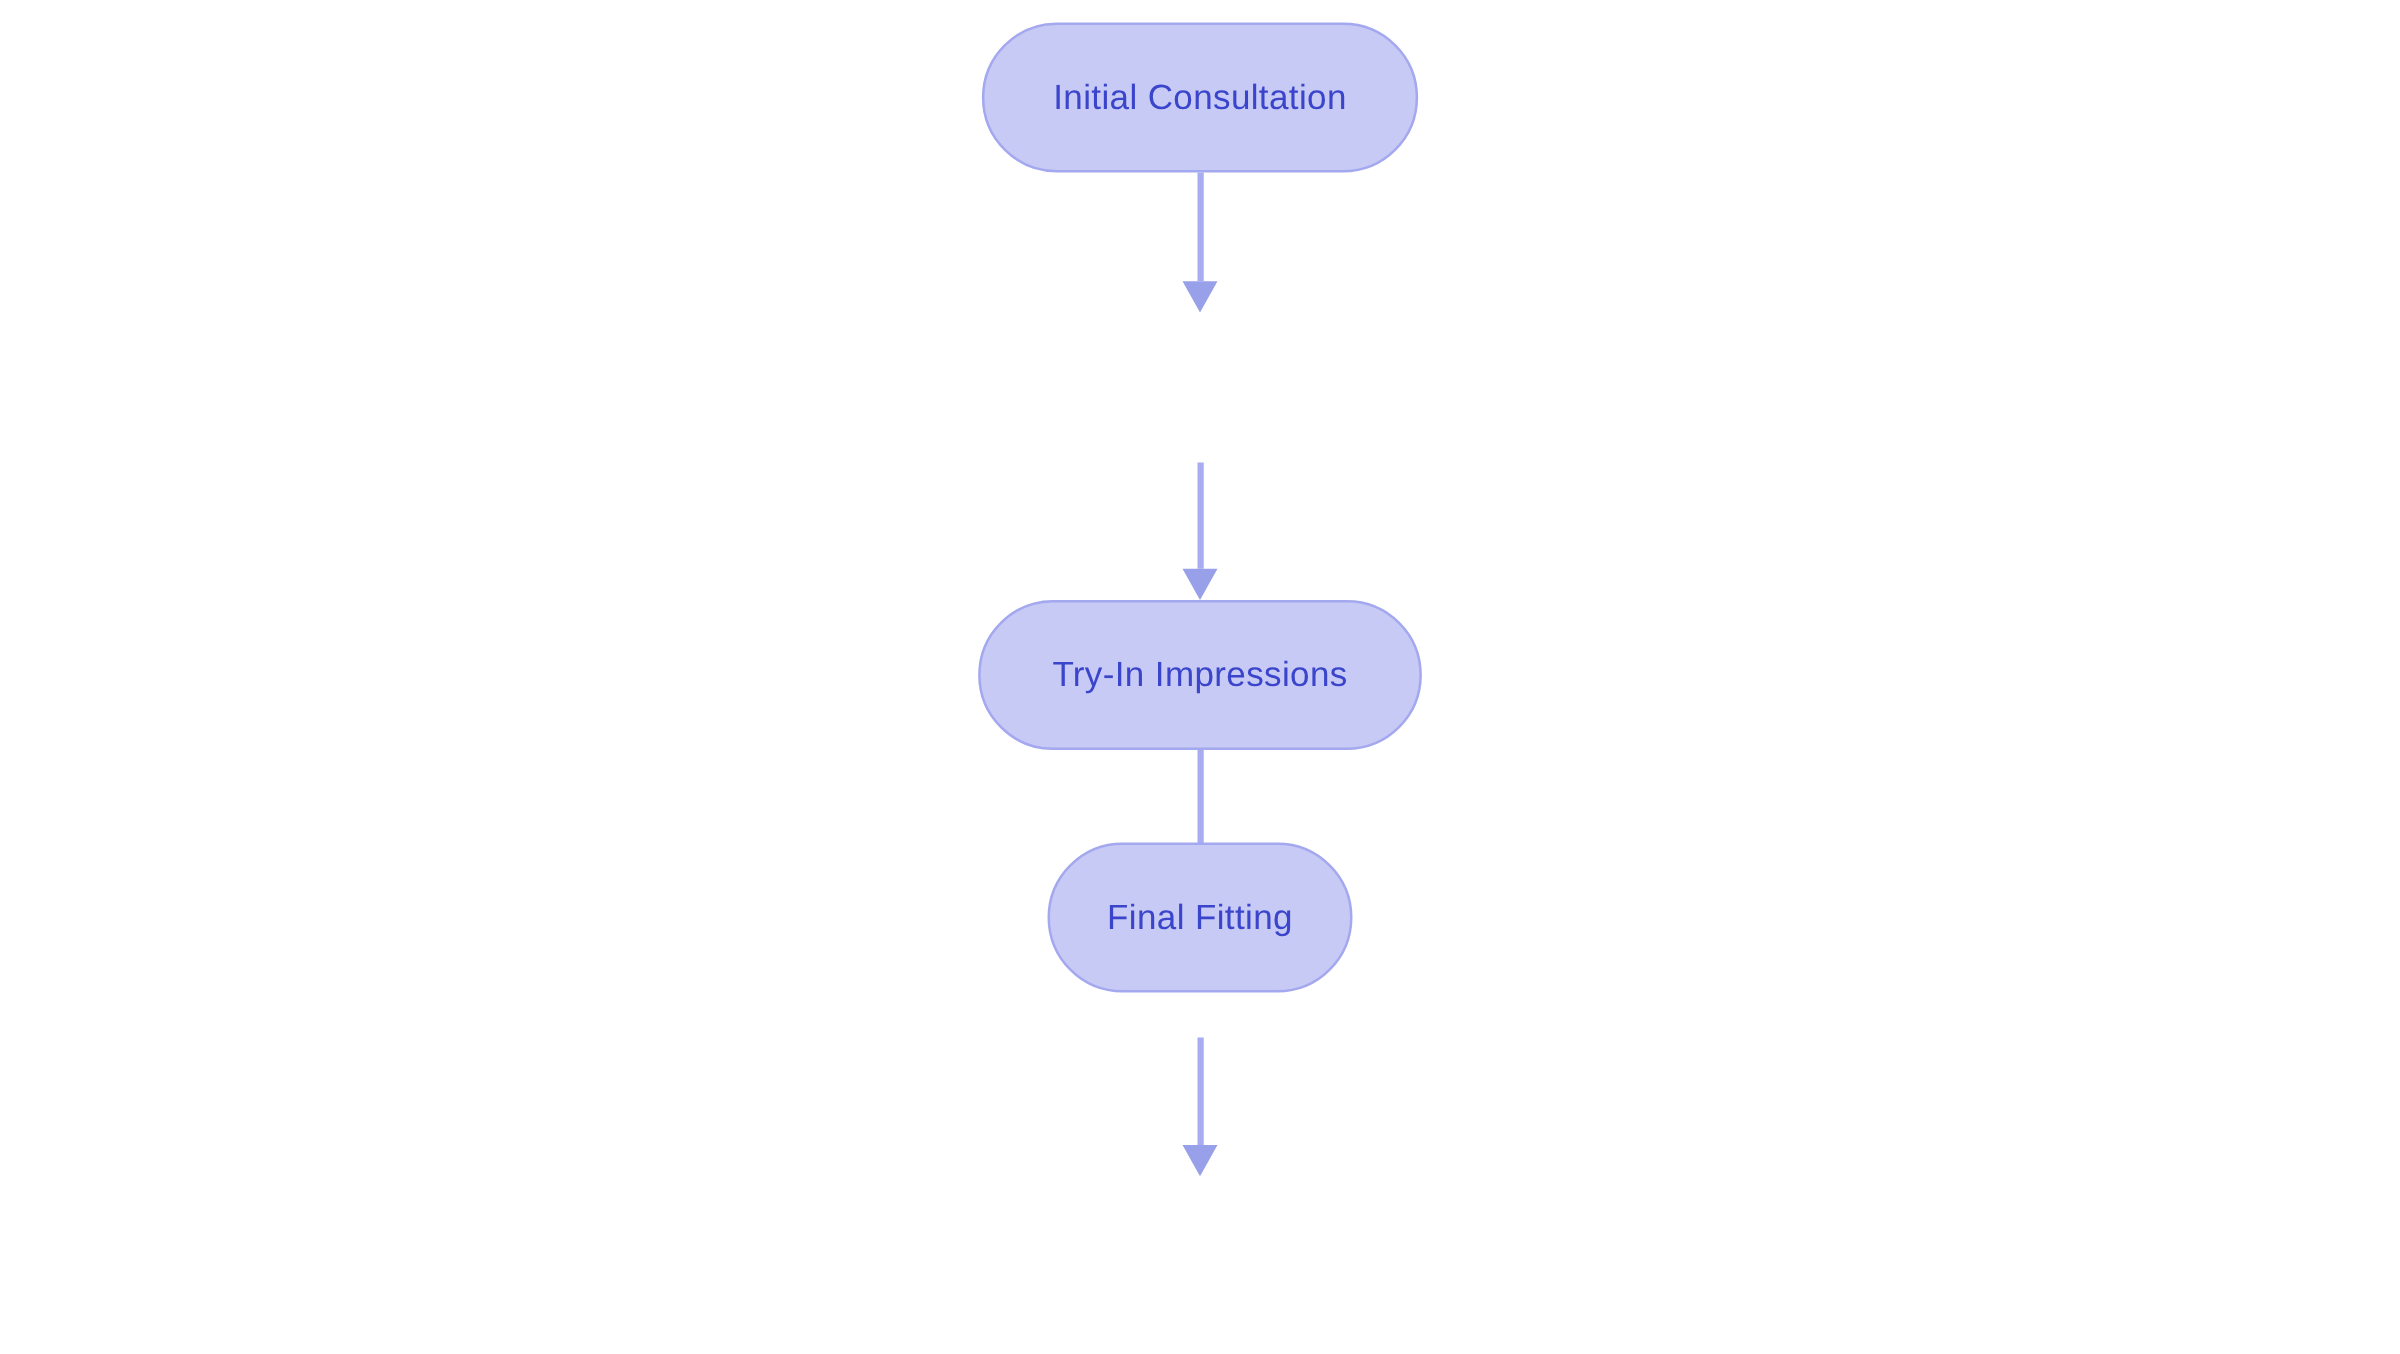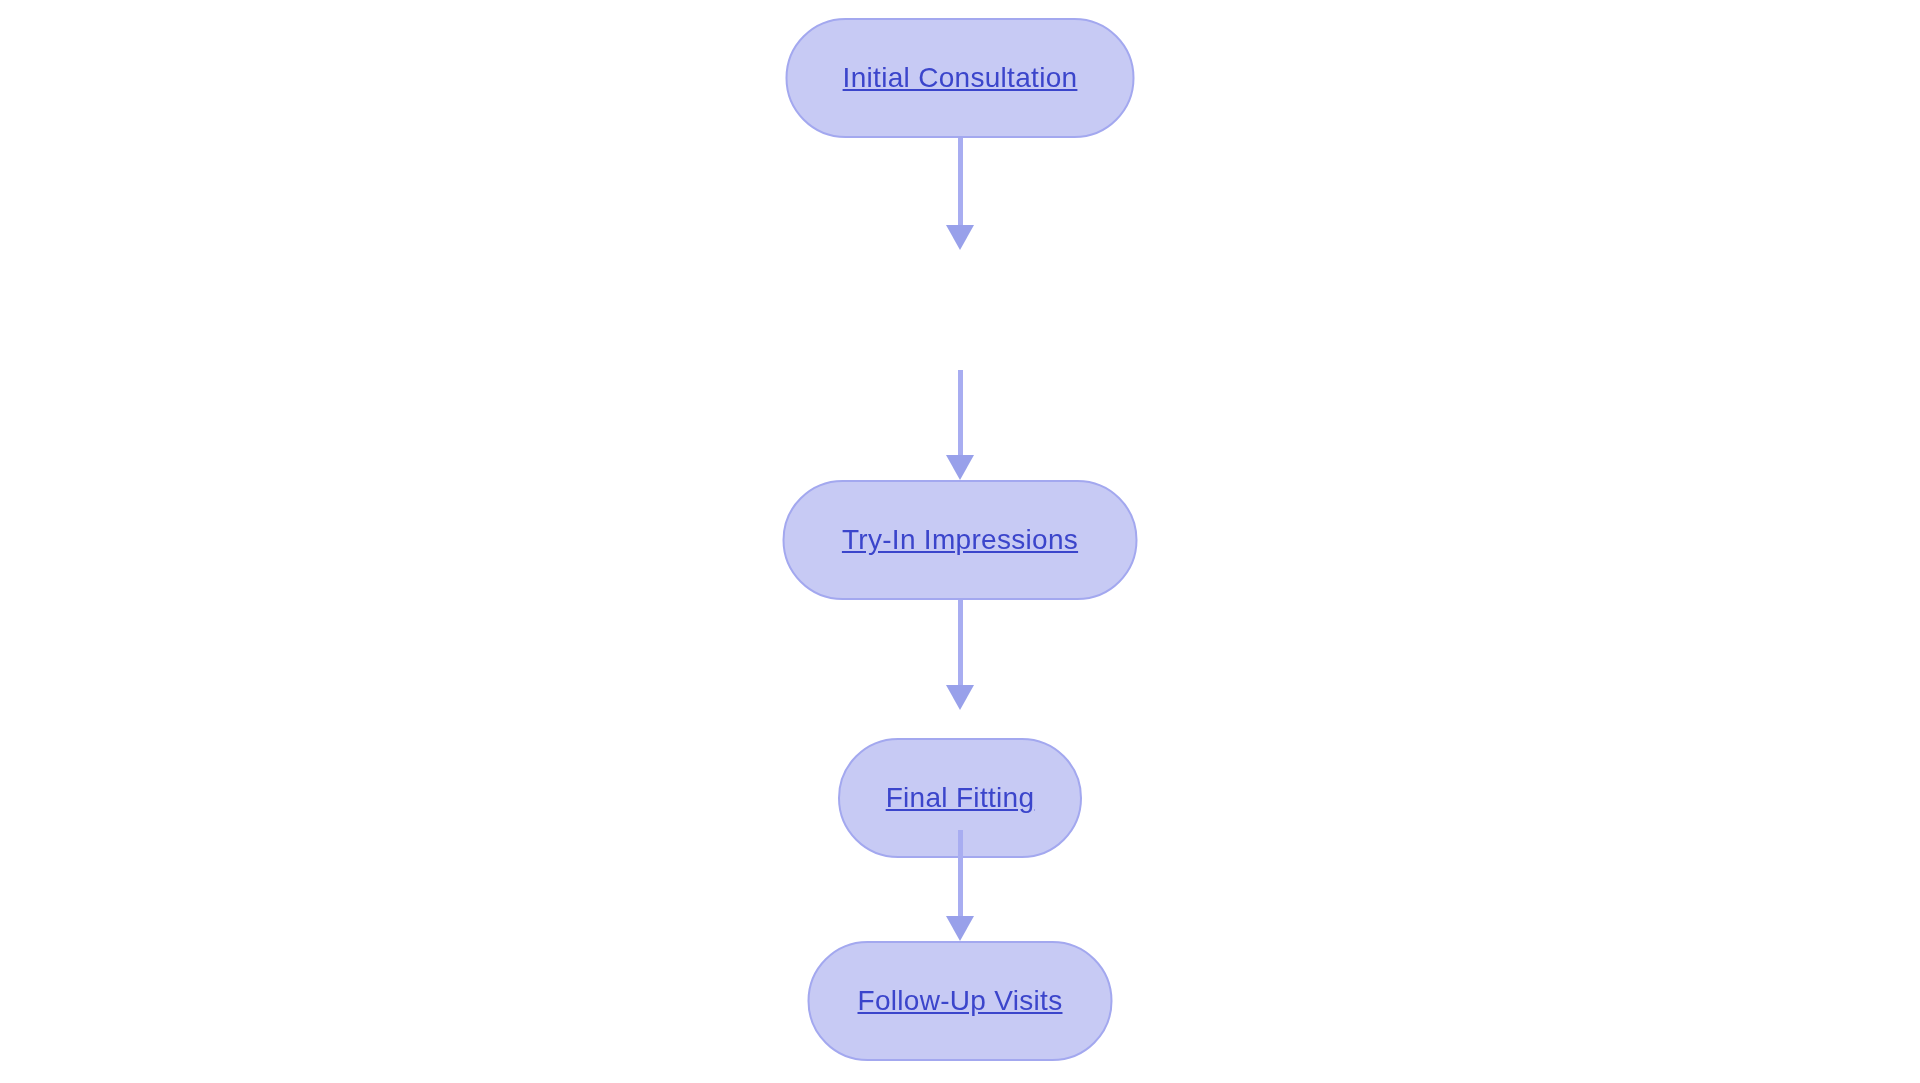--- a/index.html
+++ b/index.html
@@ -3,21 +3,21 @@
 <meta charset="utf-8">
 <style>
   :root {
     --canvas-bg: #ffffff;
     --node-fill: #c7caf4;
     --node-border: #a3a8ef;
     --node-text: #3b45cb;
     --arrow-line: #a8adf1;
     --arrow-head: #98a0ea;
   }
-  * { margin: 0; padding: 0; box-sizing: border-box; text-decoration: underline; }
+  * { margin: 0; padding: 0; box-sizing: border-box; }
   html, body {
     background: var(--canvas-bg);
     font-family: "Liberation Sans", "DejaVu Sans", sans-serif;
   }
   .canvas {
     position: relative;
     width: 1920px;
     height: 1083px;
     background: var(--canvas-bg);
     overflow: hidden;
@@ -35,21 +35,21 @@
     justify-content: center;
     color: var(--node-text);
     font-size: 28px;
     letter-spacing: 0.3px;
     white-space: nowrap;
     text-align: center;
   }
   .n1 { top: 18px;  width: 349px; }
   .n2 { top: 250px; width: 532px; }
   .n3 { top: 480px; width: 355px; }
-  .n4 { top: 738px; width: 244px; }
+  .n4 { top: 674px; width: 244px; }
   .n5 { top: 941px; width: 305px; }
 
   .edge {
     position: absolute;
     left: 50%;
     transform: translateX(-50%);
     display: flex;
     flex-direction: column;
     align-items: center;
   }
@@ -96,15 +96,14 @@
     <div class="edge-head"></div>
   </div>
 
   <div class="node n4">Final Fitting</div>
 
   <div class="edge e4">
     <div class="edge-line"></div>
     <div class="edge-head"></div>
   </div>
 
-  <div class="node n5">Follow-Up Visits</div>
 
 </div>
 
 </body></html>

